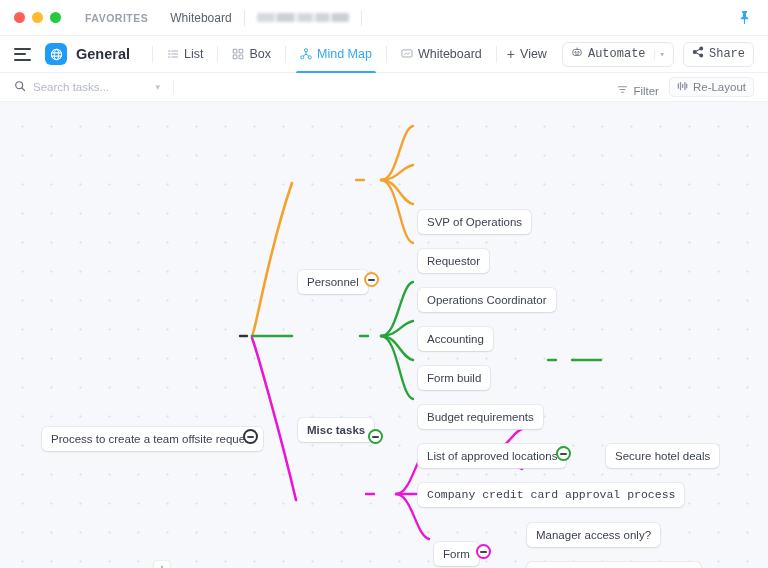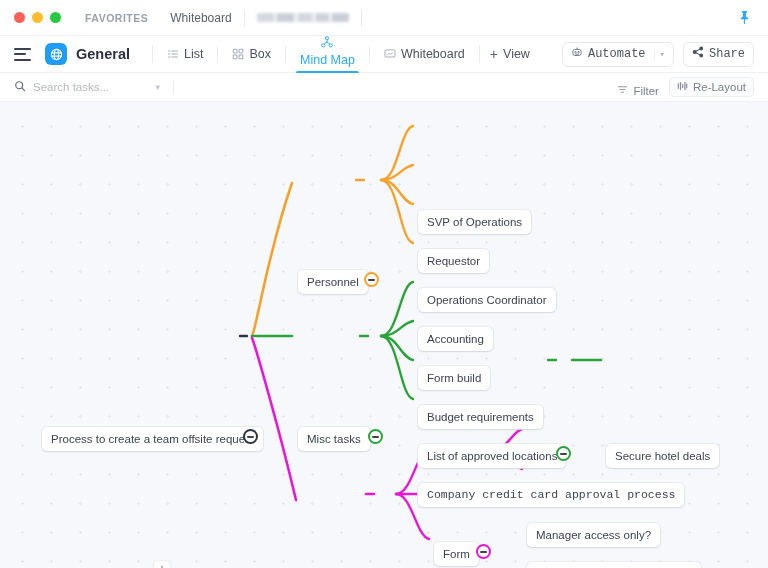--- a/index.html
+++ b/index.html
@@ -98,21 +98,21 @@
 
   .tab {
     display: flex; align-items: center; gap: 5px;
     font-size: 12.5px; color: #4b5262;
     padding: 0 4px;
     height: 37px;
     cursor: pointer;
     position: relative;
   }
   .tab .ic { color: #a7adba; display: flex; }
-  .tab.active { color: #2fa9f4; font-weight: 500; flex-direction: column; }
+  .tab.active { color: #2fa9f4; font-weight: 500; }
   .tab.active .ic { color: #2fa9f4; }
   .tab.active::after {
     content: "";
     position: absolute; left: 0; right: 0; bottom: 0;
     height: 2px; background: #2fa9f4; border-radius: 2px 2px 0 0;
   }
   .addview {
     display: flex; align-items: center; gap: 5px;
     font-size: 12.5px; color: #4b5262; cursor: pointer;
   }
@@ -418,21 +418,21 @@
   <div class="mnode" style="left:42px; top:325px;">Process to create a team offsite request</div>
   <div class="collapser" style="left:243px; top:327px; border-color:#2f3440;"></div>
 
   <div class="mnode" style="left:298px; top:168px;">Personnel</div>
   <div class="collapser" style="left:364px; top:170px; border-color:#f5a22d;"></div>
   <div class="mnode" style="left:418px; top:108px;">SVP of Operations</div>
   <div class="mnode" style="left:418px; top:147px;">Requestor</div>
   <div class="mnode" style="left:418px; top:186px;">Operations Coordinator</div>
   <div class="mnode" style="left:418px; top:225px;">Accounting</div>
 
-  <div class="mnode" style="left:298px; top:325px;">Misc tasks</div>
+  <div class="mnode" style="left:298px; top:316px;font-weight:bold;">Misc tasks</div>
   <div class="collapser" style="left:368px; top:327px; border-color:#2aa33a;"></div>
   <div class="mnode" style="left:418px; top:264px;">Form build</div>
   <div class="mnode" style="left:418px; top:342px;">List of approved locations</div>
   <div class="mnode" style="left:418px; top:303px;">Budget requirements</div>
   <div class="collapser" style="left:556px; top:344px; border-color:#2aa33a;"></div>
   <div class="mnode" style="left:606px; top:342px;">Secure hotel deals</div>
   <div class="mnode" style="left:418px; top:381px;font-family:Liberation Mono, monospace;">Company credit card approval process</div>
 
   <div class="mnode" style="left:434px; top:440px;">Form</div>
   <div class="collapser" style="left:476px; top:442px; border-color:#e916d6;"></div>

